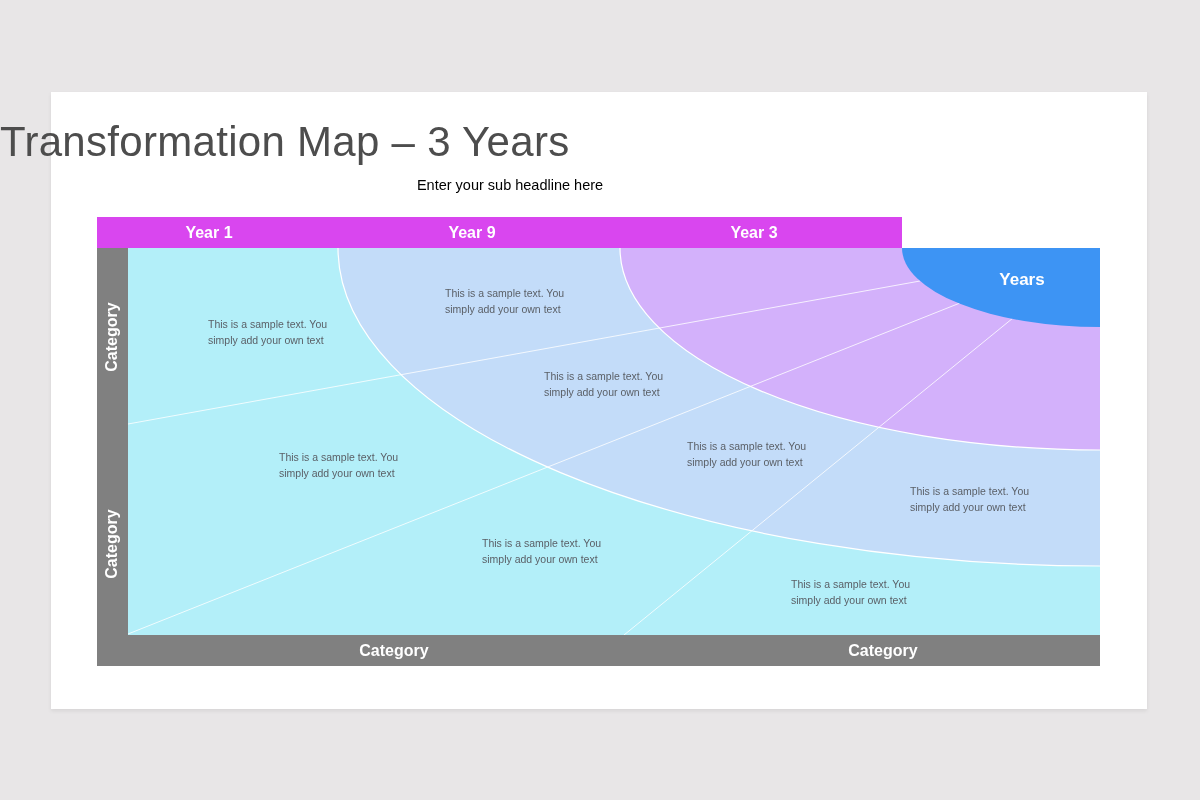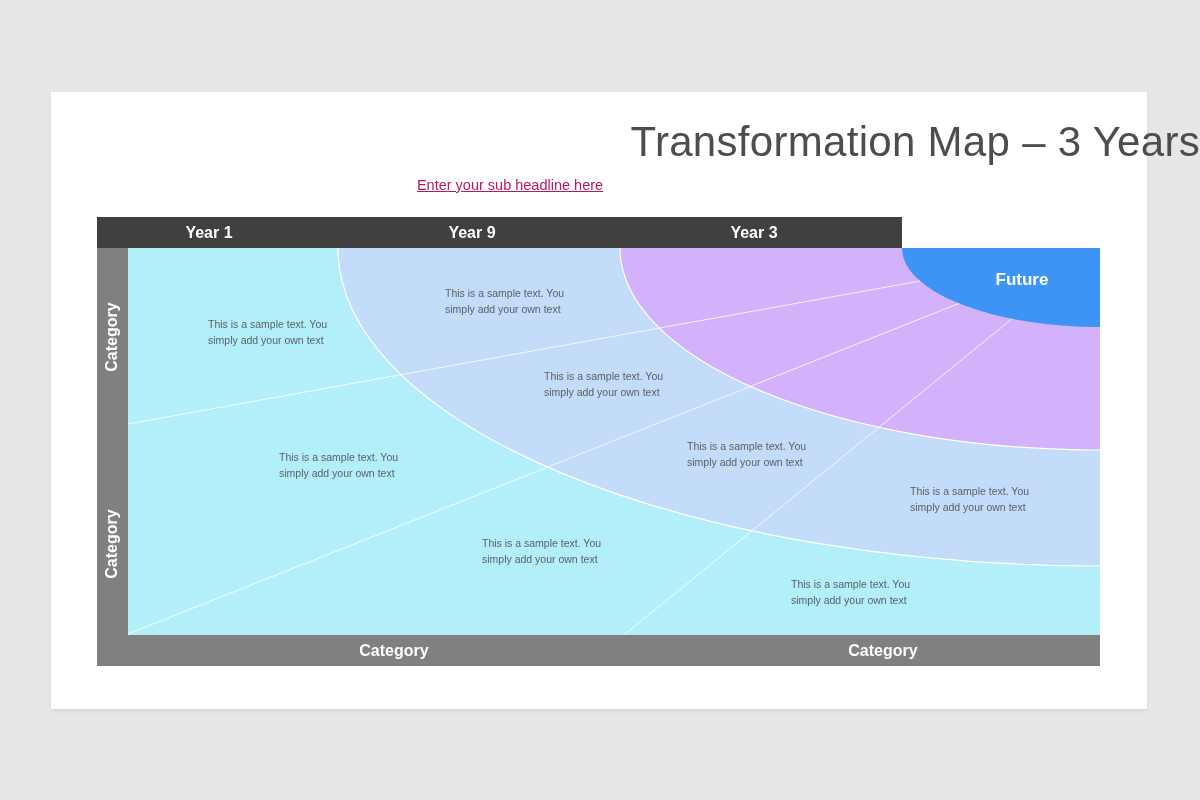--- a/index.html
+++ b/index.html
@@ -5,29 +5,29 @@
   html, body { margin: 0; padding: 0; }
   body {
     width: 1200px; height: 800px; background: #e8e6e7; position: relative; overflow: hidden;
     font-family: "Liberation Sans", "DejaVu Sans", sans-serif;
   }
   .slide {
     position: absolute; left: 51px; top: 92px; width: 1096px; height: 617px;
     background: #ffffff; box-shadow: 0 2px 4px rgba(0,0,0,0.08);
   }
   .title {
-    position: absolute; left: 0; top: 118px; width: 1200px; text-align: right;
+    position: absolute; left: 0; top: 118px; width: 1200px; text-align: left;
     font-size: 42px; color: #4d4d4d; font-weight: normal; letter-spacing: 0.3px;
   }
   .subtitle {
     position: absolute; left: 0; top: 177px; width: 1020px; text-align: center;
-    font-size: 14.5px; color: #be185d; text-decoration: underline;
+    font-size: 14.5px; color: #000000;
   }
   .year-bar {
-    position: absolute; left: 97px; top: 217px; width: 805px; height: 31px; background: #404040;
+    position: absolute; left: 97px; top: 217px; width: 805px; height: 31px; background: #d946ef;
   }
   .year-label {
     position: absolute; top: 0; height: 31px; line-height: 31px; color: #ffffff;
     font-weight: bold; font-size: 16px; text-align: center; width: 120px;
   }
   .axis-left {
     position: absolute; left: 97px; top: 248px; width: 31px; height: 418px; background: #808080;
   }
   .axis-bottom {
     position: absolute; left: 97px; top: 635px; width: 1003px; height: 31px; background: #808080;
@@ -78,21 +78,21 @@
     <ellipse cx="1100" cy="248" rx="198" ry="79" fill="#3d94f4"></ellipse>
   </g>
 </svg>
 
 <div class="year-bar">
   <div class="year-label" style="left:52px">Year 1</div>
   <div class="year-label" style="left:315px">Year 9</div>
   <div class="year-label" style="left:597px">Year 3</div>
 </div>
 
-<div class="future-label">Future</div>
+<div class="future-label">Years</div>
 
 <div class="axis-left">
   <div class="axis-left-label" style="top:89px">Category</div>
   <div class="axis-left-label" style="top:296px">Category</div>
 </div>
 
 <div class="axis-bottom">
   <div class="axis-bottom-label" style="left:227px">Category</div>
   <div class="axis-bottom-label" style="left:716px">Category</div>
 </div>

